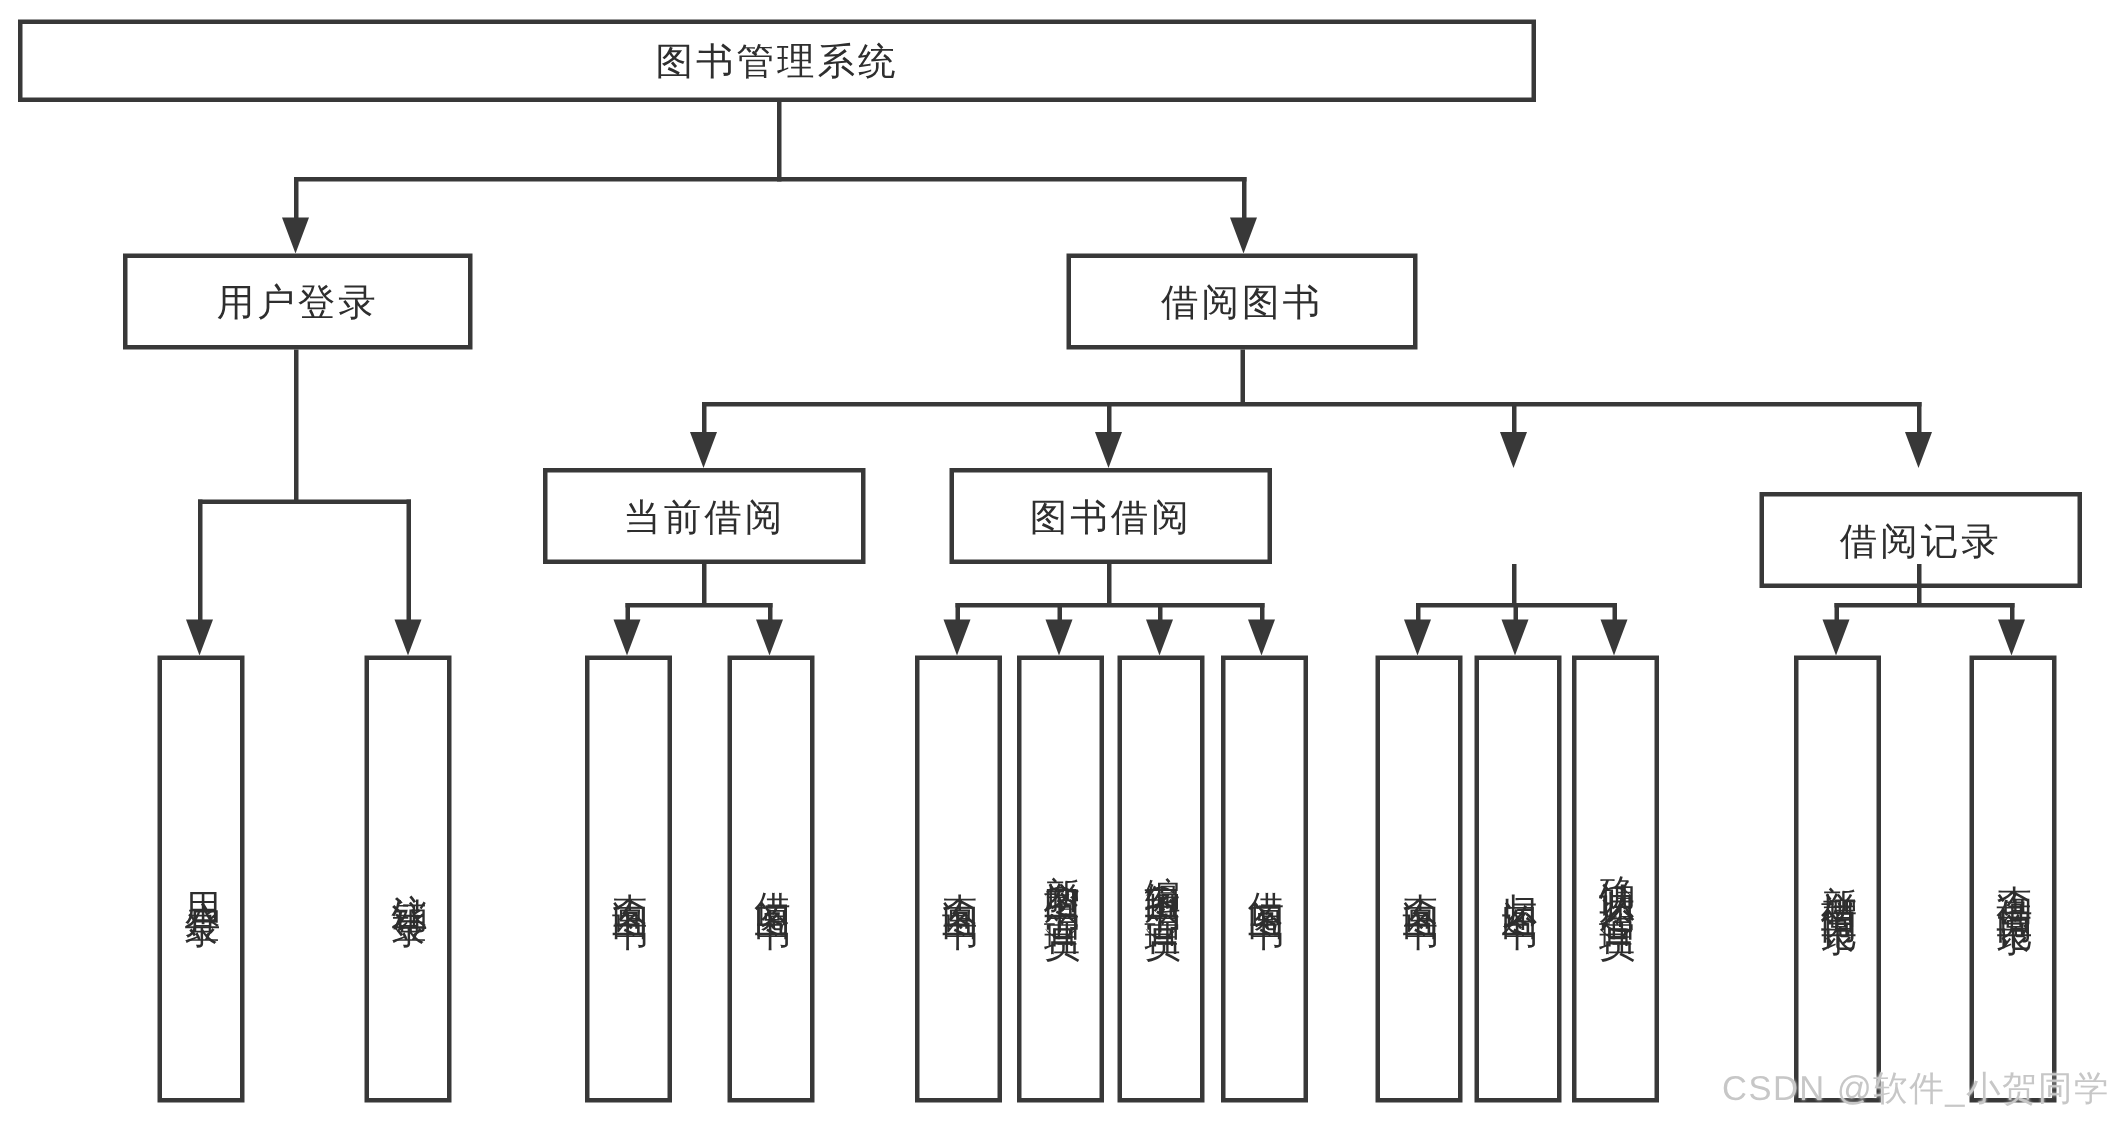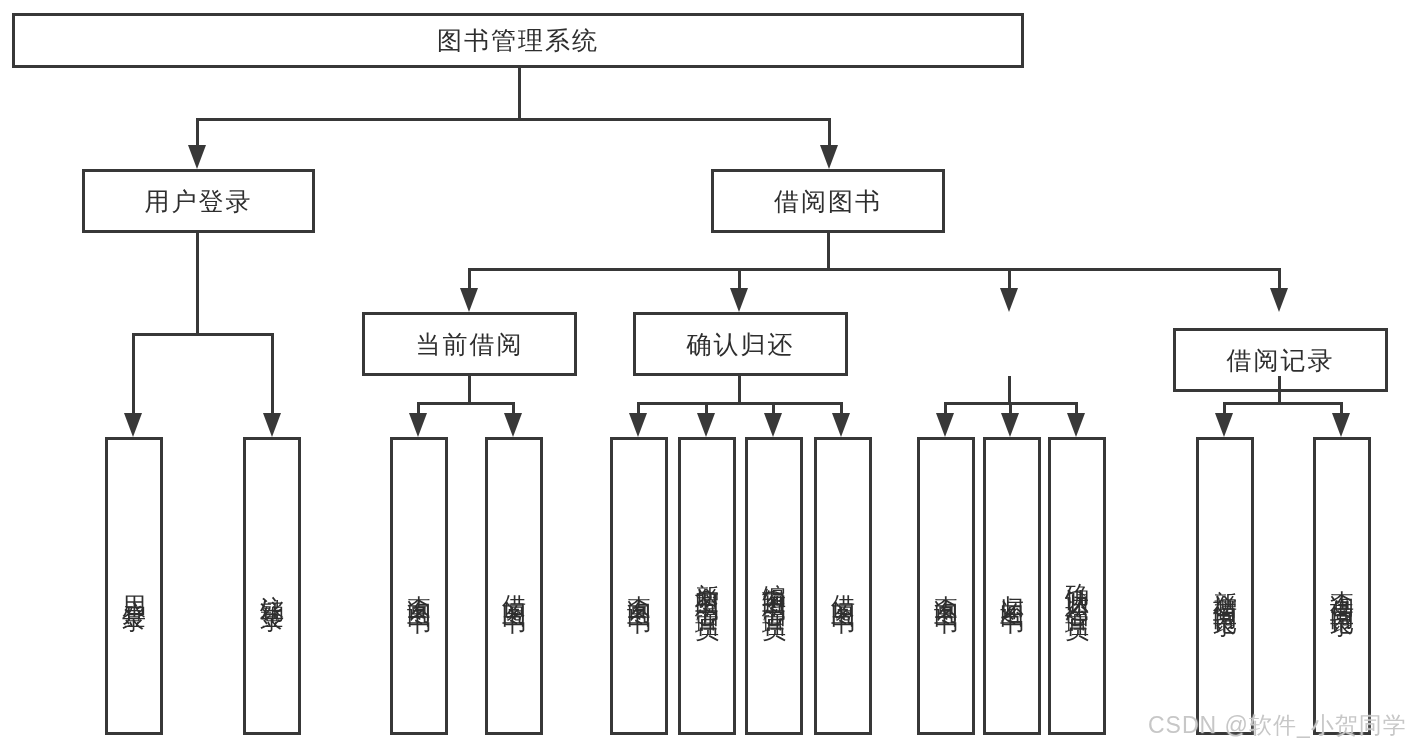--- a/index.html
+++ b/index.html
@@ -96,21 +96,21 @@
   <div class="line" style="left:468px;top:268px;width:3px;height:28px"></div>
   <div class="arrow" style="left:460px;top:288px"></div>
   <div class="line" style="left:738px;top:268px;width:3px;height:28px"></div>
   <div class="arrow" style="left:730px;top:288px"></div>
   <div class="line" style="left:1008px;top:268px;width:3px;height:28px"></div>
   <div class="arrow" style="left:1000px;top:288px"></div>
   <div class="line" style="left:1278px;top:268px;width:3px;height:28px"></div>
   <div class="arrow" style="left:1270px;top:288px"></div>
 
   <div class="box hnode" style="left:362px;top:312px;width:215px;height:64px">当前借阅</div>
-  <div class="box hnode" style="left:633px;top:312px;width:215px;height:64px">确认归还</div>
+  <div class="box hnode" style="left:633px;top:312px;width:215px;height:64px">图书借阅</div>
   <div class="box hnode" style="left:1173px;top:328px;width:215px;height:64px">借阅记录</div>
 
   <div class="line" style="left:468px;top:376px;width:3px;height:28px"></div>
   <div class="line" style="left:417px;top:402px;width:98px;height:3px"></div>
   <div class="line" style="left:417px;top:402px;width:3px;height:20px"></div>
   <div class="arrow" style="left:409px;top:413px"></div>
   <div class="line" style="left:512px;top:402px;width:3px;height:20px"></div>
   <div class="arrow" style="left:504px;top:413px"></div>
 
   <div class="line" style="left:738px;top:376px;width:3px;height:28px"></div>

